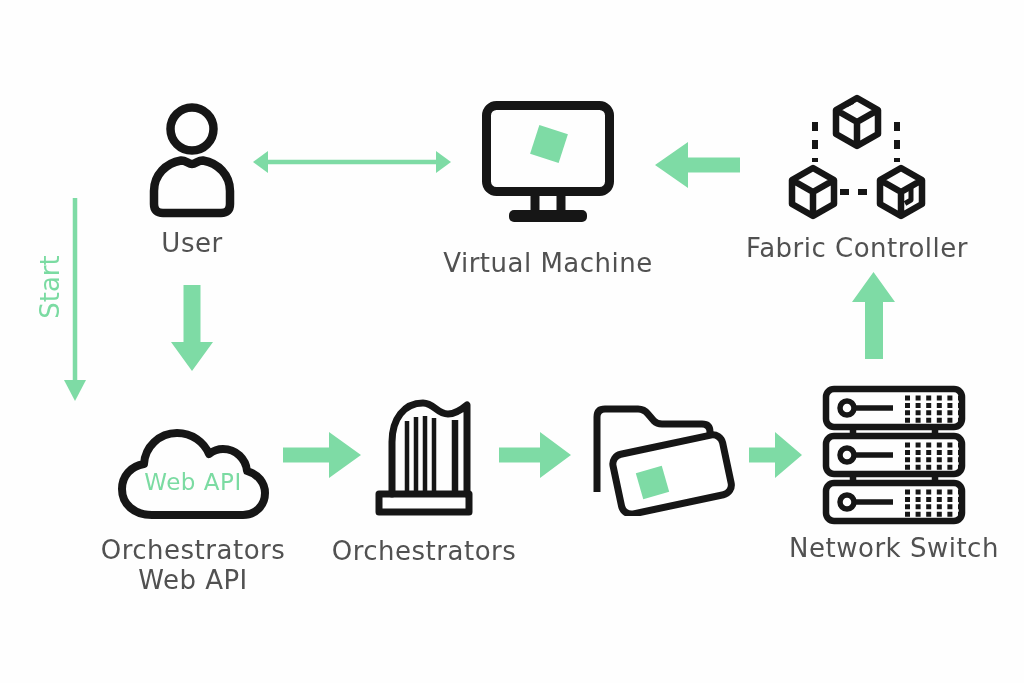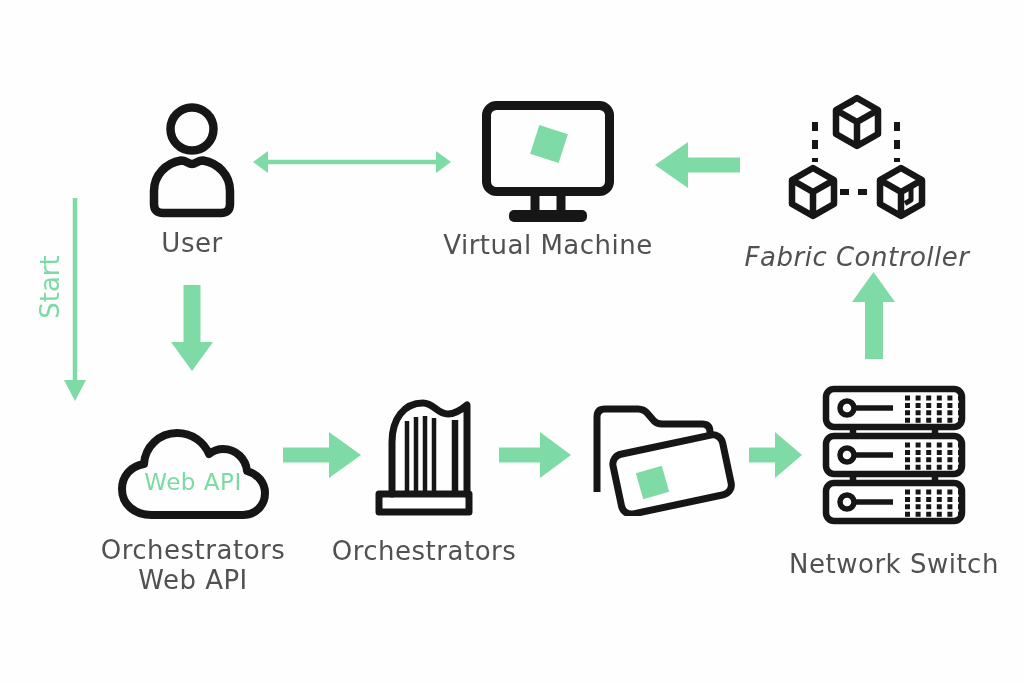--- a/index.html
+++ b/index.html
@@ -92,41 +92,41 @@
 
   <div class="node" style="left:458px;top:100px;width:180px;">
     <span class="icon-wrap">
       <svg width="134" height="124" viewBox="0 0 134 124">
         <rect class="icon-stroke" x="5.5" y="5.5" width="123" height="86" rx="10" stroke-width="9"></rect>
         <rect class="accent-fill" x="53" y="29" width="30" height="30" transform="rotate(18 68 44)"></rect>
         <path class="icon-stroke" stroke-width="9" d="M54 92 V112 M80 92 V112"></path>
         <rect class="icon-fill" x="28" y="110" width="78" height="12" rx="5"></rect>
       </svg>
     </span>
-    <div class="node-label" style="margin-top:2px;">Virtual Machine</div>
+    <div class="node-label" style="margin-top:20px;">Virtual Machine</div>
   </div>
 
   <div class="node" style="left:752px;top:92px;width:210px;">
     <span class="icon-wrap">
       <svg width="140" height="134" viewBox="0 0 140 134">
         <g class="icon-stroke" stroke-width="6.5" stroke-linejoin="round">
 
           <path d="M70 6 L91 18 V42 L70 54 L49 42 V18 Z M49 18 L70 30 L91 18 M70 30 V54"></path>
           <path stroke-width="5" d="M59 13 L66 9.5"></path>
 
           <path d="M26 76 L47 88 V112 L26 124 L5 112 V88 Z M5 88 L26 100 L47 88 M26 100 V124"></path>
 
           <path d="M114 76 L135 88 V112 L114 124 L93 112 V88 Z M93 88 L114 100 L135 88 M114 100 V124"></path>
           <path stroke-width="5" d="M124 96 V108 L118 111.5"></path>
 
           <path stroke-width="6" stroke-dasharray="9 9" d="M28 30 V70 M110 30 V70 M53 100 H87"></path>
         </g>
       </svg>
     </span>
-    <div class="node-label" style="margin-top:12px;font-style:italic;">Fabric Controller</div>
+    <div class="node-label" style="margin-top:3px;">Fabric Controller</div>
   </div>
 
   <div class="node" style="left:98px;top:419px;width:190px;">
     <span class="icon-wrap">
       <svg width="156" height="108" viewBox="0 0 156 108">
         <path class="icon-stroke" stroke-width="8" stroke-linejoin="round" d="M37 96 C19 96 7 85 7 70 C7 57 16 47 29 45 C30 28 44 14 62 14 C77 14 89 23 94 35 C98 32 103 30 108 30 C121 30 131 40 132 52 C143 55 150 64 150 74 C150 87 140 96 128 96 Z"></path>
       </svg>
       <div class="cloud-badge">Web API</div>
     </span>
     <div class="node-label" style="margin-top:4px;">
@@ -174,16 +174,16 @@
 
           <rect x="6" y="99" width="136" height="38" rx="8" stroke-width="6.5"></rect>
           <circle cx="27" cy="118" r="7" stroke-width="5.5"></circle>
           <path stroke-width="5.5" d="M34 118 H73"></path>
           <path stroke-width="5" stroke-dasharray="5 5.6" d="M85 108 H139 M85 115.4 H139 M85 122.8 H139 M85 130.2 H139"></path>
 
           <path stroke-width="6.5" d="M33 43 V52 M115 43 V52 M33 90 V99 M115 90 V99"></path>
         </g>
       </svg>
     </span>
-    <div class="node-label" style="margin-top:19px;">Network Switch</div>
+    <div class="node-label" style="margin-top:3px;">Network Switch</div>
   </div>
 
 </div>
 
 </body></html>

